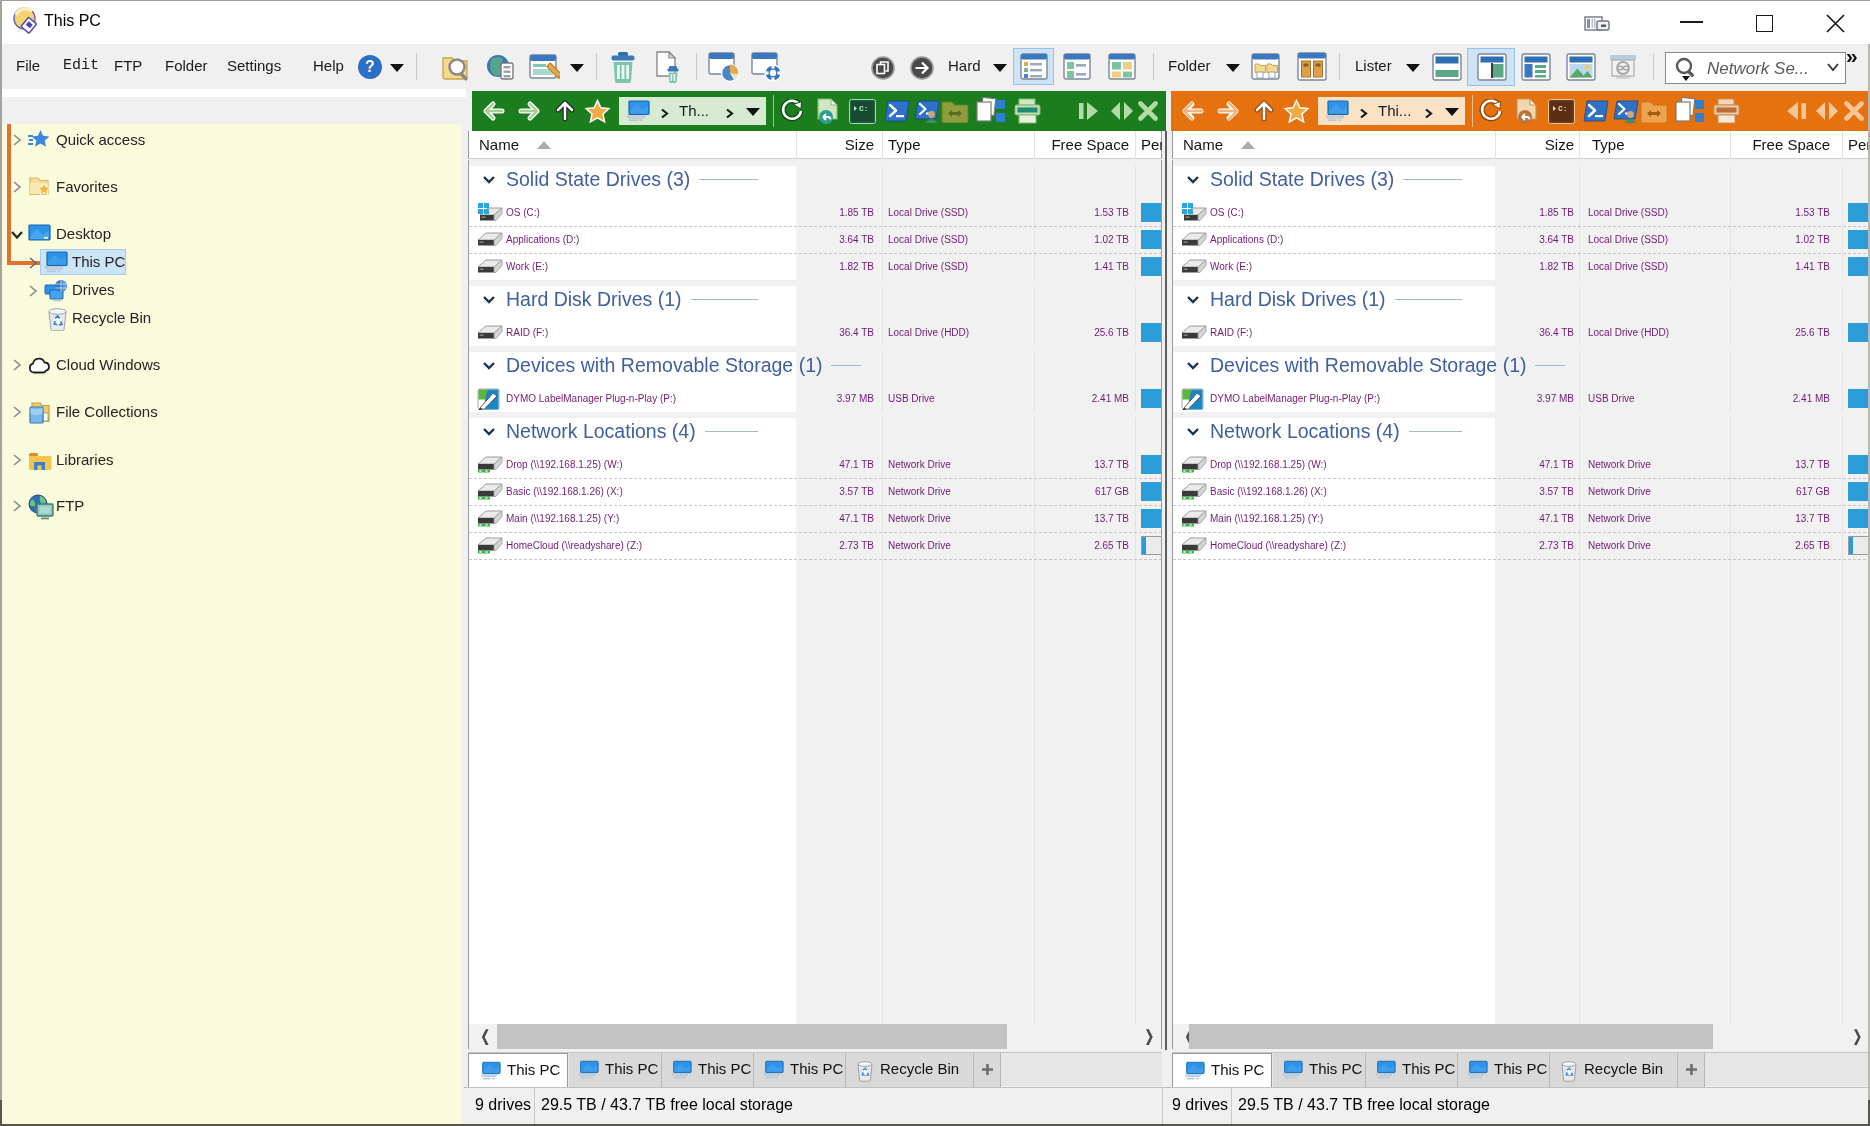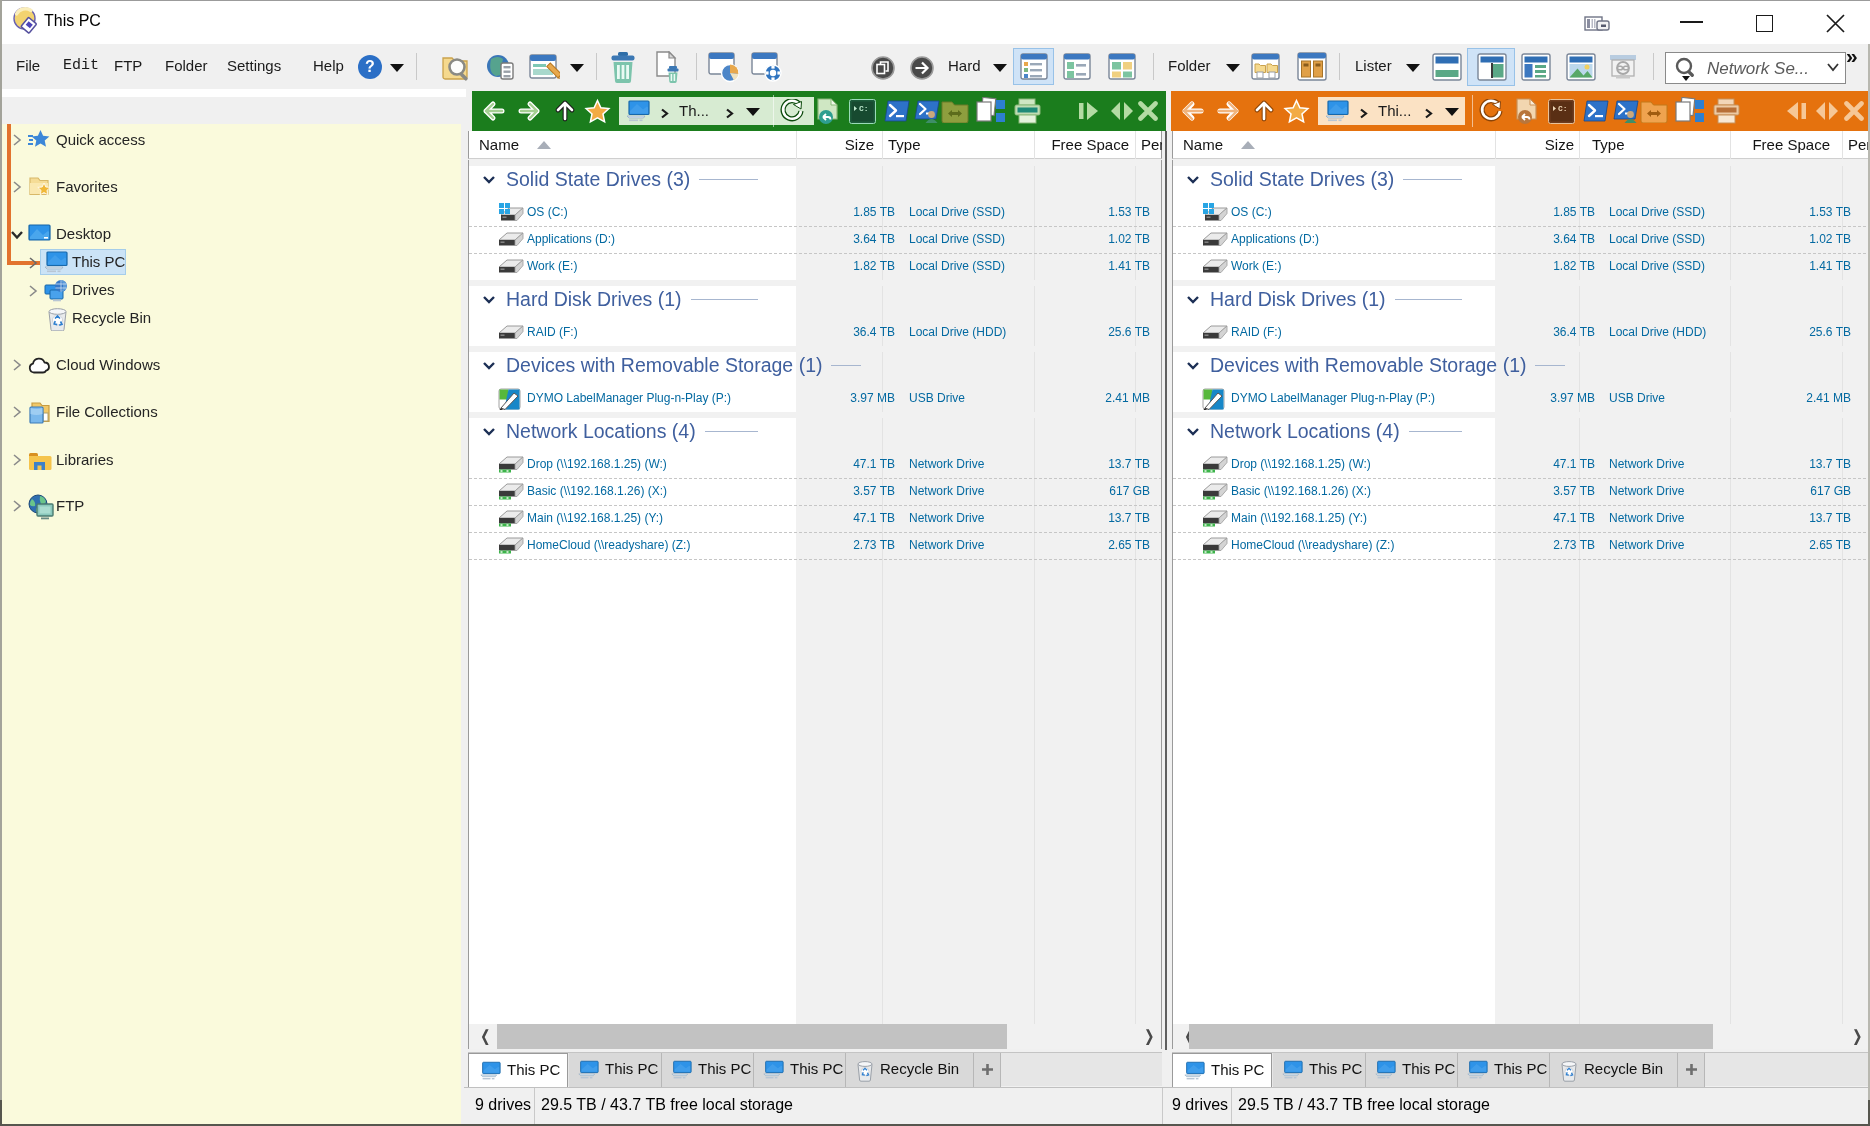--- a/index.html
+++ b/index.html
@@ -18,21 +18,21 @@
 #treehead{left:0;top:8px;width:461px;height:27px;background:#e9e9e9;}
 #treehead .lbl{left:10px;top:4px;font-size:15px;color:#1a1a1a;}
 #treebody{left:0;top:35px;width:461px;height:1002px;background:#fafadc;}
 .titem{font-size:15px;color:#242424;height:22px;line-height:22px;}
 
 .pane{top:89px;height:998px;}
 .ptoolbar{top:2px;height:40px;}
 .phead{top:42px;height:28px;background:#fff;font-size:15px;color:#141414;}
 .pbody{top:71px;height:864px;}
 .colgray{background:#f1f1f1;}
-.row{height:27px;line-height:27px;font-size:12px;color:#0369a1;white-space:nowrap;margin-left:21px;}
+.row{height:27px;line-height:27px;font-size:10px;color:#701a75;white-space:nowrap;}
 .grp{height:26px;line-height:26px;font-size:19.5px;color:#3f5f9e;white-space:nowrap;}
 .dash{border-top:1px dashed #c6c6c6;height:0;}
 .vline{width:1px;background:#e3e3e3;}
 
 .hscroll{top:935px;height:25px;background:#f1f1f1;}
 .hthumb{top:0;height:25px;background:#c2c2c2;}
 .sarr{font-size:15px;color:#4a4a4a;top:3px;font-weight:bold;}
 .tabbar{top:963px;height:34px;background:#e6e6e6;border-top:1px solid #c4c4c4;box-sizing:border-box;}
 .tab{top:0;height:34px;background:#d9d9d9;border-right:1px solid #b7b7b7;box-sizing:border-box;}
 .tab.active{background:#fff;border:1px solid #9a9a9a;border-bottom:none;}
@@ -511,21 +511,21 @@
       <path d="M11 4 L4 11 M11 4 L18 11 M11 4 V20" fill="none" stroke="#fff" stroke-width="2.6" stroke-linejoin="round" stroke-linecap="round"></path>
     </svg>
       </div>
 
     <div class="abs" style="left:112px;top:7px;">
         <svg width="28" height="27" viewBox="0 0 28 27">
       <path d="M13.5 2.5 l3.4 7.2 8 0.85 -5.9 5.4 1.6 7.9 -7.1 -4 -7.1 4 1.6 -7.9 -5.9 -5.4 8 -0.85z" fill="#f2ab44" stroke="#fff" stroke-width="1.5"></path>
     </svg>
       </div>
 
-    <div class="abs" style="left:147px;top:6px;width:147px;height:28px;background:#d7ebd2;padding-left:48px;">
+    <div class="abs" style="left:147px;top:6px;width:147px;height:28px;background:#d7ebd2;">
       <div class="abs" style="left:7px;top:3px;">
           <svg width="24" height="23" viewBox="0 0 24 23">
         <rect x="3" y="1" width="20" height="13.5" rx="1" fill="#2e93e8" stroke="#1868aa" stroke-width="1.2"></rect>
         <path d="M4 11 L11 4 L17 9.5 L21 6.5 L22 7.5 L22 13.5 L4 13.5z" fill="#66b6f2" opacity="0.3"></path>
         <path d="M1 16 l18 0 l-1.5 2 l-14.5 0z" fill="#dce8f2" stroke="#9ab0c4" stroke-width="0.8"></path>
         <rect x="3" y="19.5" width="9" height="1.6" fill="#b8c6d4"></rect>
             <rect x="13.5" y="19.5" width="3" height="1.6" fill="#b8c6d4"></rect>
       </svg>
         </div>
       <div class="abs bc-sep" style="left:41px;">

